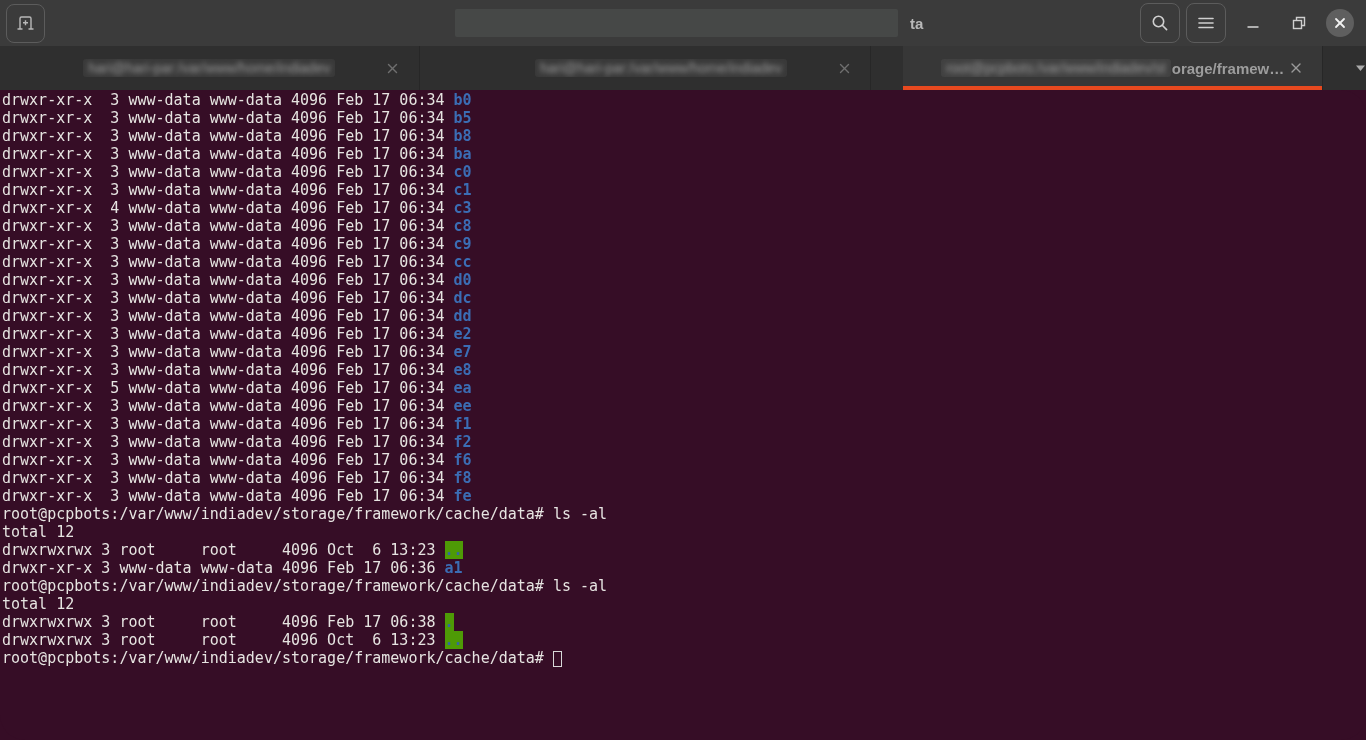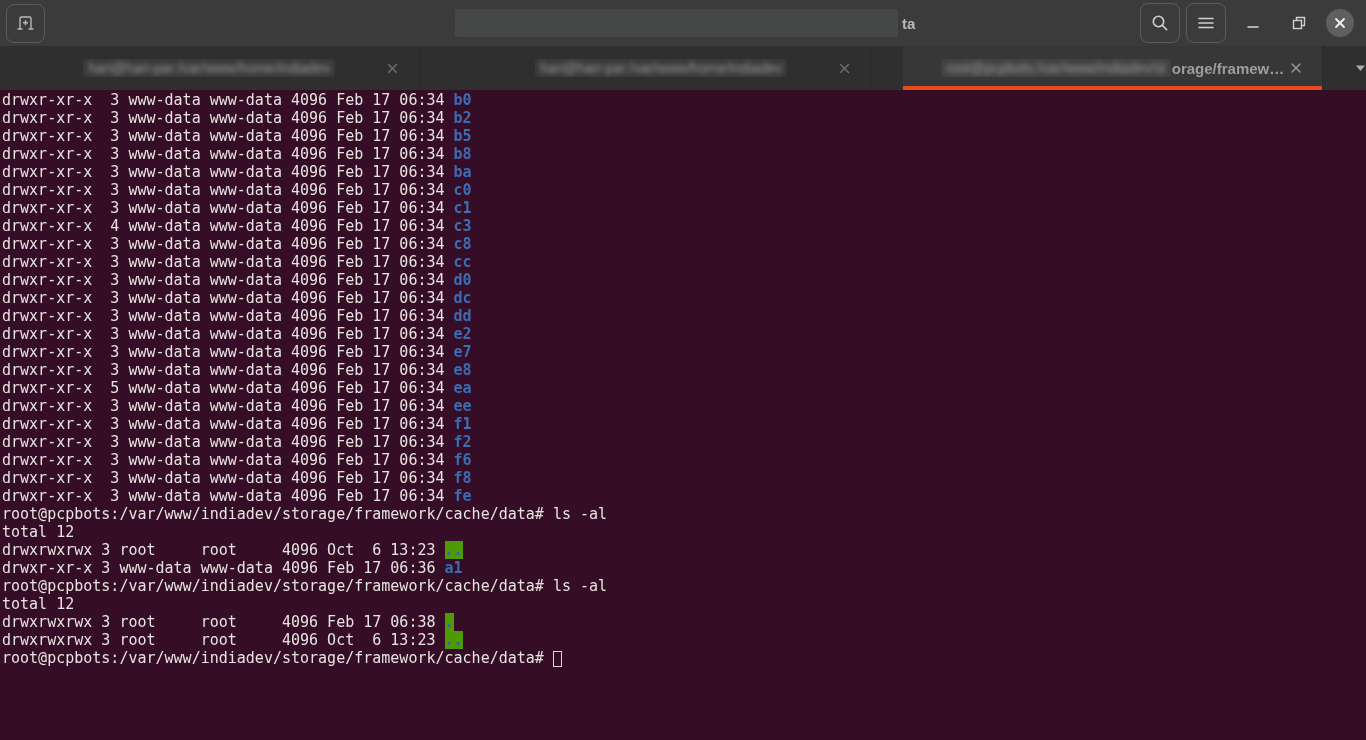--- a/index.html
+++ b/index.html
@@ -17,21 +17,21 @@
   .newtab-btn{
     width:37px;height:37px;margin-left:6px;
     border:1px solid #5c5c5c;border-radius:8px;background:transparent;
     display:flex;align-items:center;justify-content:center;cursor:pointer;
   }
   .title-area{
     position:absolute;left:455px;top:9px;height:28px;
     display:flex;align-items:center;
   }
   .title-redaction{width:443px;height:28px;background:#464847;border-radius:2px;}
-  .title-visible{color:#b9b9b9;font-weight:bold;font-size:15px;margin-left:4px;}
+  .title-visible{color:#b9b9b9;font-weight:bold;font-size:15px;margin-left:12px;}
   .win-controls{
     position:absolute;right:0;top:0;height:46px;
     display:flex;align-items:center;padding-right:12px;
   }
   .icon-btn{
     width:38px;height:38px;border-radius:8px;
     display:flex;align-items:center;justify-content:center;cursor:pointer;
   }
   .bordered{border:1px solid #5c5c5c;}
   .gap6{margin-right:6px;} .gap8{margin-right:8px;}
@@ -188,28 +188,28 @@
       <svg width="11" height="8" viewBox="0 0 11 8">
         <path d="M1 1.5 L10 1.5 L5.5 7 Z" fill="#aaaaaa"></path>
       </svg>
     </span>
   </div>
 </div>
 
 <div class="terminal">
   <div>
       <div class="tline"><span>drwxr-xr-x  3 www-data www-data 4096 Feb 17 06:34 </span><span class="s-dir">b0</span></div>
-      <div class="tline"><span>drwxr-xr-x  3 www-data www-data 4096 Feb 17 06:34 </span><span class="s-dir">b2</span></div>
       <div class="tline"><span>drwxr-xr-x  3 www-data www-data 4096 Feb 17 06:34 </span><span class="s-dir">b5</span></div>
       <div class="tline"><span>drwxr-xr-x  3 www-data www-data 4096 Feb 17 06:34 </span><span class="s-dir">b8</span></div>
       <div class="tline"><span>drwxr-xr-x  3 www-data www-data 4096 Feb 17 06:34 </span><span class="s-dir">ba</span></div>
       <div class="tline"><span>drwxr-xr-x  3 www-data www-data 4096 Feb 17 06:34 </span><span class="s-dir">c0</span></div>
       <div class="tline"><span>drwxr-xr-x  3 www-data www-data 4096 Feb 17 06:34 </span><span class="s-dir">c1</span></div>
       <div class="tline"><span>drwxr-xr-x  4 www-data www-data 4096 Feb 17 06:34 </span><span class="s-dir">c3</span></div>
       <div class="tline"><span>drwxr-xr-x  3 www-data www-data 4096 Feb 17 06:34 </span><span class="s-dir">c8</span></div>
+      <div class="tline"><span>drwxr-xr-x  3 www-data www-data 4096 Feb 17 06:34 </span><span class="s-dir">c9</span></div>
       <div class="tline"><span>drwxr-xr-x  3 www-data www-data 4096 Feb 17 06:34 </span><span class="s-dir">cc</span></div>
       <div class="tline"><span>drwxr-xr-x  3 www-data www-data 4096 Feb 17 06:34 </span><span class="s-dir">d0</span></div>
       <div class="tline"><span>drwxr-xr-x  3 www-data www-data 4096 Feb 17 06:34 </span><span class="s-dir">dc</span></div>
       <div class="tline"><span>drwxr-xr-x  3 www-data www-data 4096 Feb 17 06:34 </span><span class="s-dir">dd</span></div>
       <div class="tline"><span>drwxr-xr-x  3 www-data www-data 4096 Feb 17 06:34 </span><span class="s-dir">e2</span></div>
       <div class="tline"><span>drwxr-xr-x  3 www-data www-data 4096 Feb 17 06:34 </span><span class="s-dir">e7</span></div>
       <div class="tline"><span>drwxr-xr-x  3 www-data www-data 4096 Feb 17 06:34 </span><span class="s-dir">e8</span></div>
       <div class="tline"><span>drwxr-xr-x  5 www-data www-data 4096 Feb 17 06:34 </span><span class="s-dir">ea</span></div>
       <div class="tline"><span>drwxr-xr-x  3 www-data www-data 4096 Feb 17 06:34 </span><span class="s-dir">ee</span></div>
       <div class="tline"><span>drwxr-xr-x  3 www-data www-data 4096 Feb 17 06:34 </span><span class="s-dir">f1</span></div>

